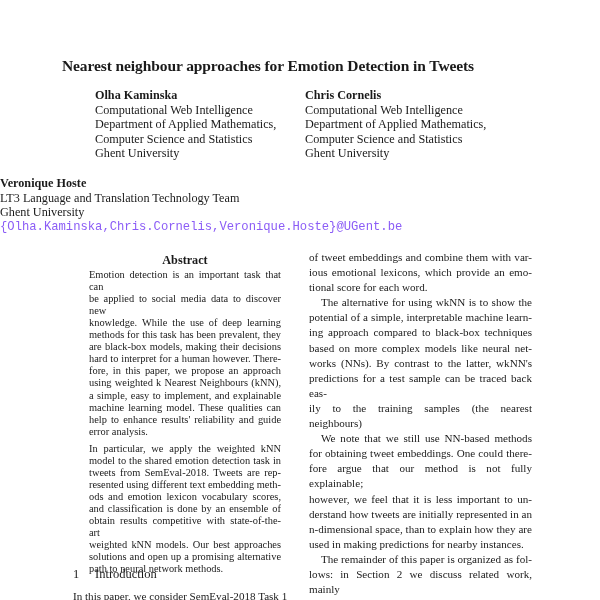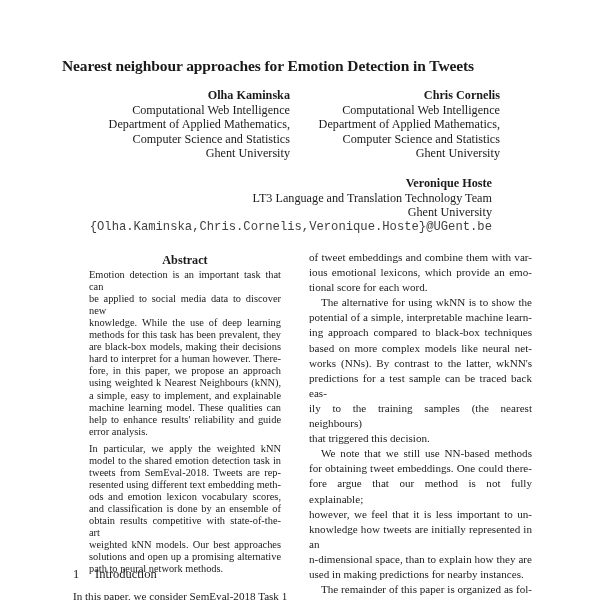--- a/index.html
+++ b/index.html
@@ -8,29 +8,29 @@
       background: #ffffff; position: relative;
       font-family: "Liberation Serif", "DejaVu Serif", serif;
       color: #1a1a1a;
     }
     .title {
       position: absolute; top: 57px; left: 0; width: 536px;
       text-align: center; font-weight: bold; font-size: 15.5px;
       letter-spacing: -0.1px;
     }
     .author-block {
-      position: absolute; text-align: right; font-size: 12.2px; line-height: 14.5px;
+      position: absolute; text-align: left; font-size: 12.2px; line-height: 14.5px;
     }
     .author-block .name { font-weight: bold; }
     #author1 { top: 88px; left: 95px; width: 195px; }
     #author2 { top: 88px; left: 305px; width: 195px; }
     #author3 { top: 176px; left: 0; width: 492px; }
     .email {
       font-family: "Liberation Mono", "DejaVu Sans Mono", monospace;
-      font-size: 12.2px; color: #404040;
+      font-size: 12.2px; color: #8b5cf6;
     }
     .col {
       position: absolute; font-size: 11.1px; line-height: 15.1px;
       text-align: justify; hyphens: manual;
     }
     #leftcol { left: 89px; top: 254px; width: 192px; font-size: 10.4px; line-height: 12.05px; }
     #rightcol { left: 309px; top: 250px; width: 223px; }
     .abstract-heading {
       text-align: center; font-weight: bold; font-size: 12.2px; margin-bottom: 3px;
     }
@@ -120,28 +120,27 @@
       <span class="line last">tional score for each word.</span>
     </p>
     <p class="para">
       <span class="line indent">The alternative for using wkNN is to show the</span>
       <span class="line">potential of a simple, interpretable machine learn-</span>
       <span class="line">ing approach compared to black-box techniques</span>
       <span class="line">based on more complex models like neural net-</span>
       <span class="line">works (NNs).  By contrast to the latter, wkNN's</span>
       <span class="line">predictions for a test sample can be traced back eas-</span>
       <span class="line">ily to the training samples (the nearest neighbours)</span>
-      <span class="line last">that triggered this decision.</span>
     </p>
     <p class="para">
       <span class="line indent">We note that we still use NN-based methods</span>
       <span class="line">for obtaining tweet embeddings. One could there-</span>
       <span class="line">fore argue that our method is not fully explainable;</span>
       <span class="line">however, we feel that it is less important to un-</span>
-      <span class="line">knowledge how tweets are initially represented in an</span>
+      <span class="line">derstand how tweets are initially represented in an</span>
       <span class="line">n-dimensional space, than to explain how they are</span>
       <span class="line last">used in making predictions for nearby instances.</span>
     </p>
     <p class="para">
       <span class="line indent">The remainder of this paper is organized as fol-</span>
       <span class="line">lows: in Section 2 we discuss related work, mainly</span>
 
     </p>
   </div>
 </div>

